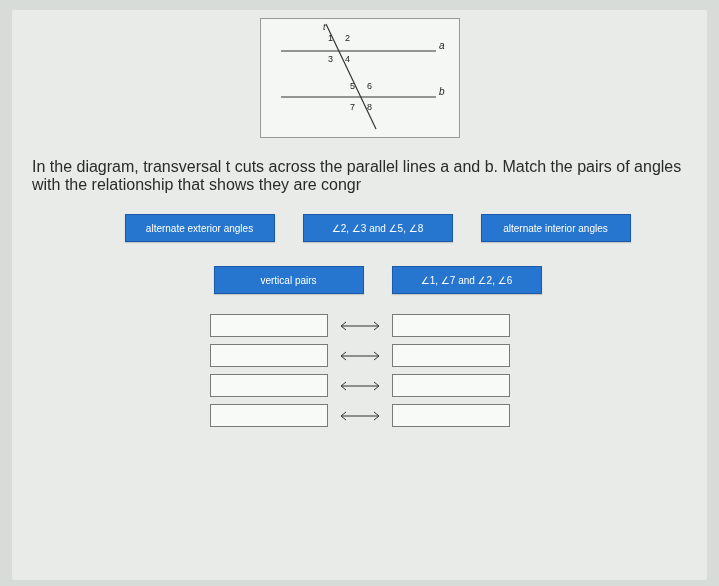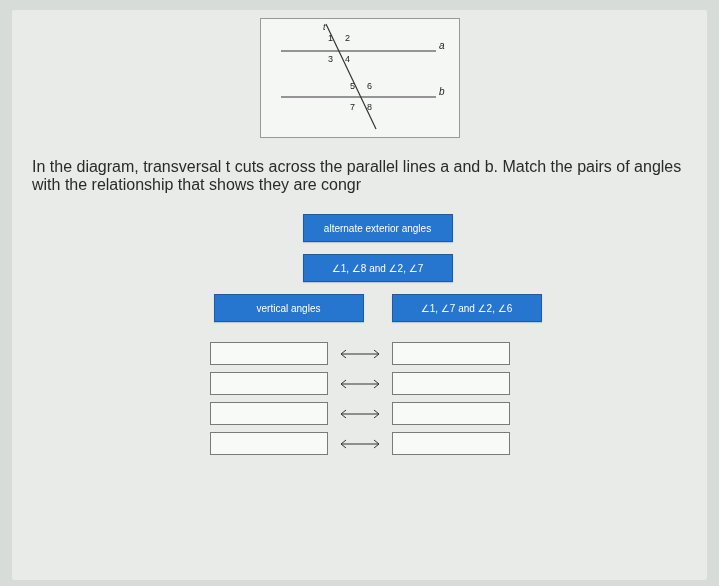--- a/index.html
+++ b/index.html
@@ -119,26 +119,27 @@
         <text x="106" y="91" font-size="9" fill="#222">8</text>
       </svg>
     </div>
   </div>
 
   <div class="instruction">In the diagram, transversal t cuts across the parallel lines a and b. Match the pairs of angles with the relationship that shows they are congr</div>
 
   <div class="tiles">
     <div class="tile-row">
       <div class="tile">alternate exterior angles</div>
+      <div class="tile">∠2, ∠3 and ∠5, ∠8</div>
+      <div class="tile">alternate interior angles</div>
     </div>
     <div class="tile-row">
-      <div class="tile">∠1, ∠8 and ∠2, ∠7</div>
     </div>
     <div class="tile-row">
-      <div class="tile">vertical angles</div>
+      <div class="tile">vertical pairs</div>
       <div class="tile">∠1, ∠7 and ∠2, ∠6</div>
     </div>
   </div>
 
   <div class="drop-area">
     <div class="drop-row">
       <div class="drop-box"></div>
       <div class="arrow">
         <svg width="44" height="12" viewBox="0 0 44 12">
             <line x1="3" y1="6" x2="41" y2="6" stroke="#333" stroke-width="1"></line>

